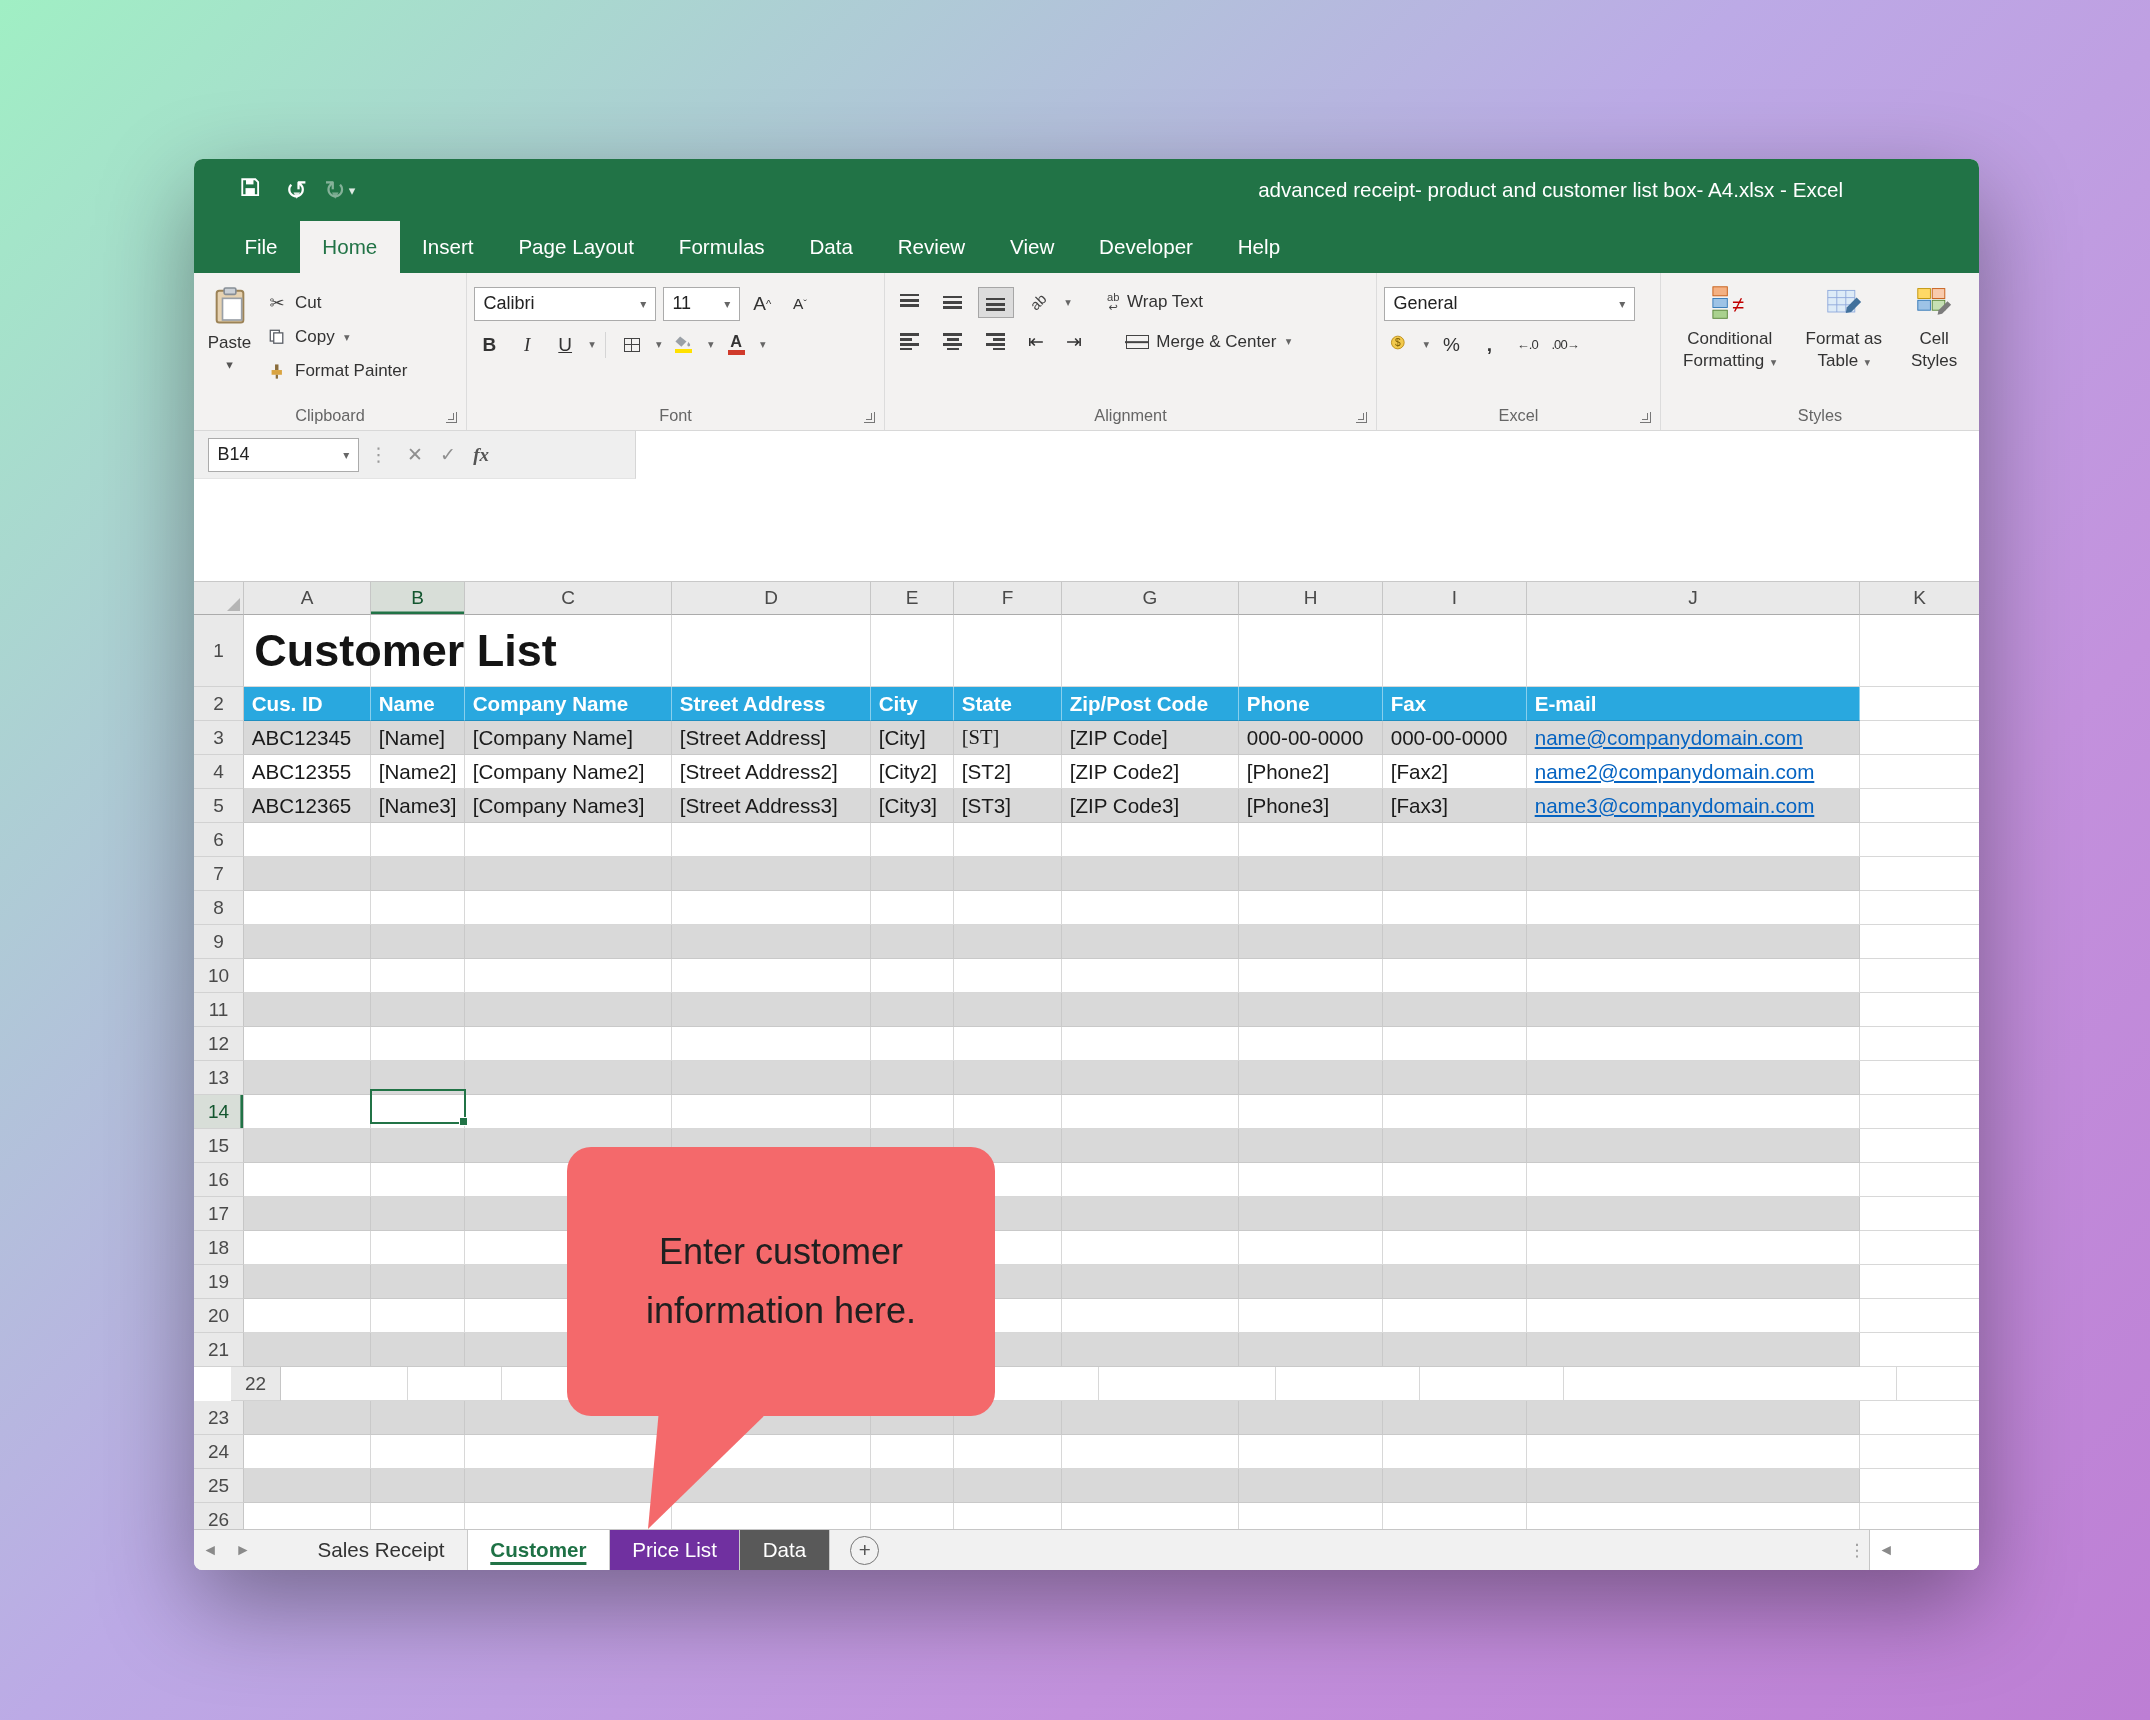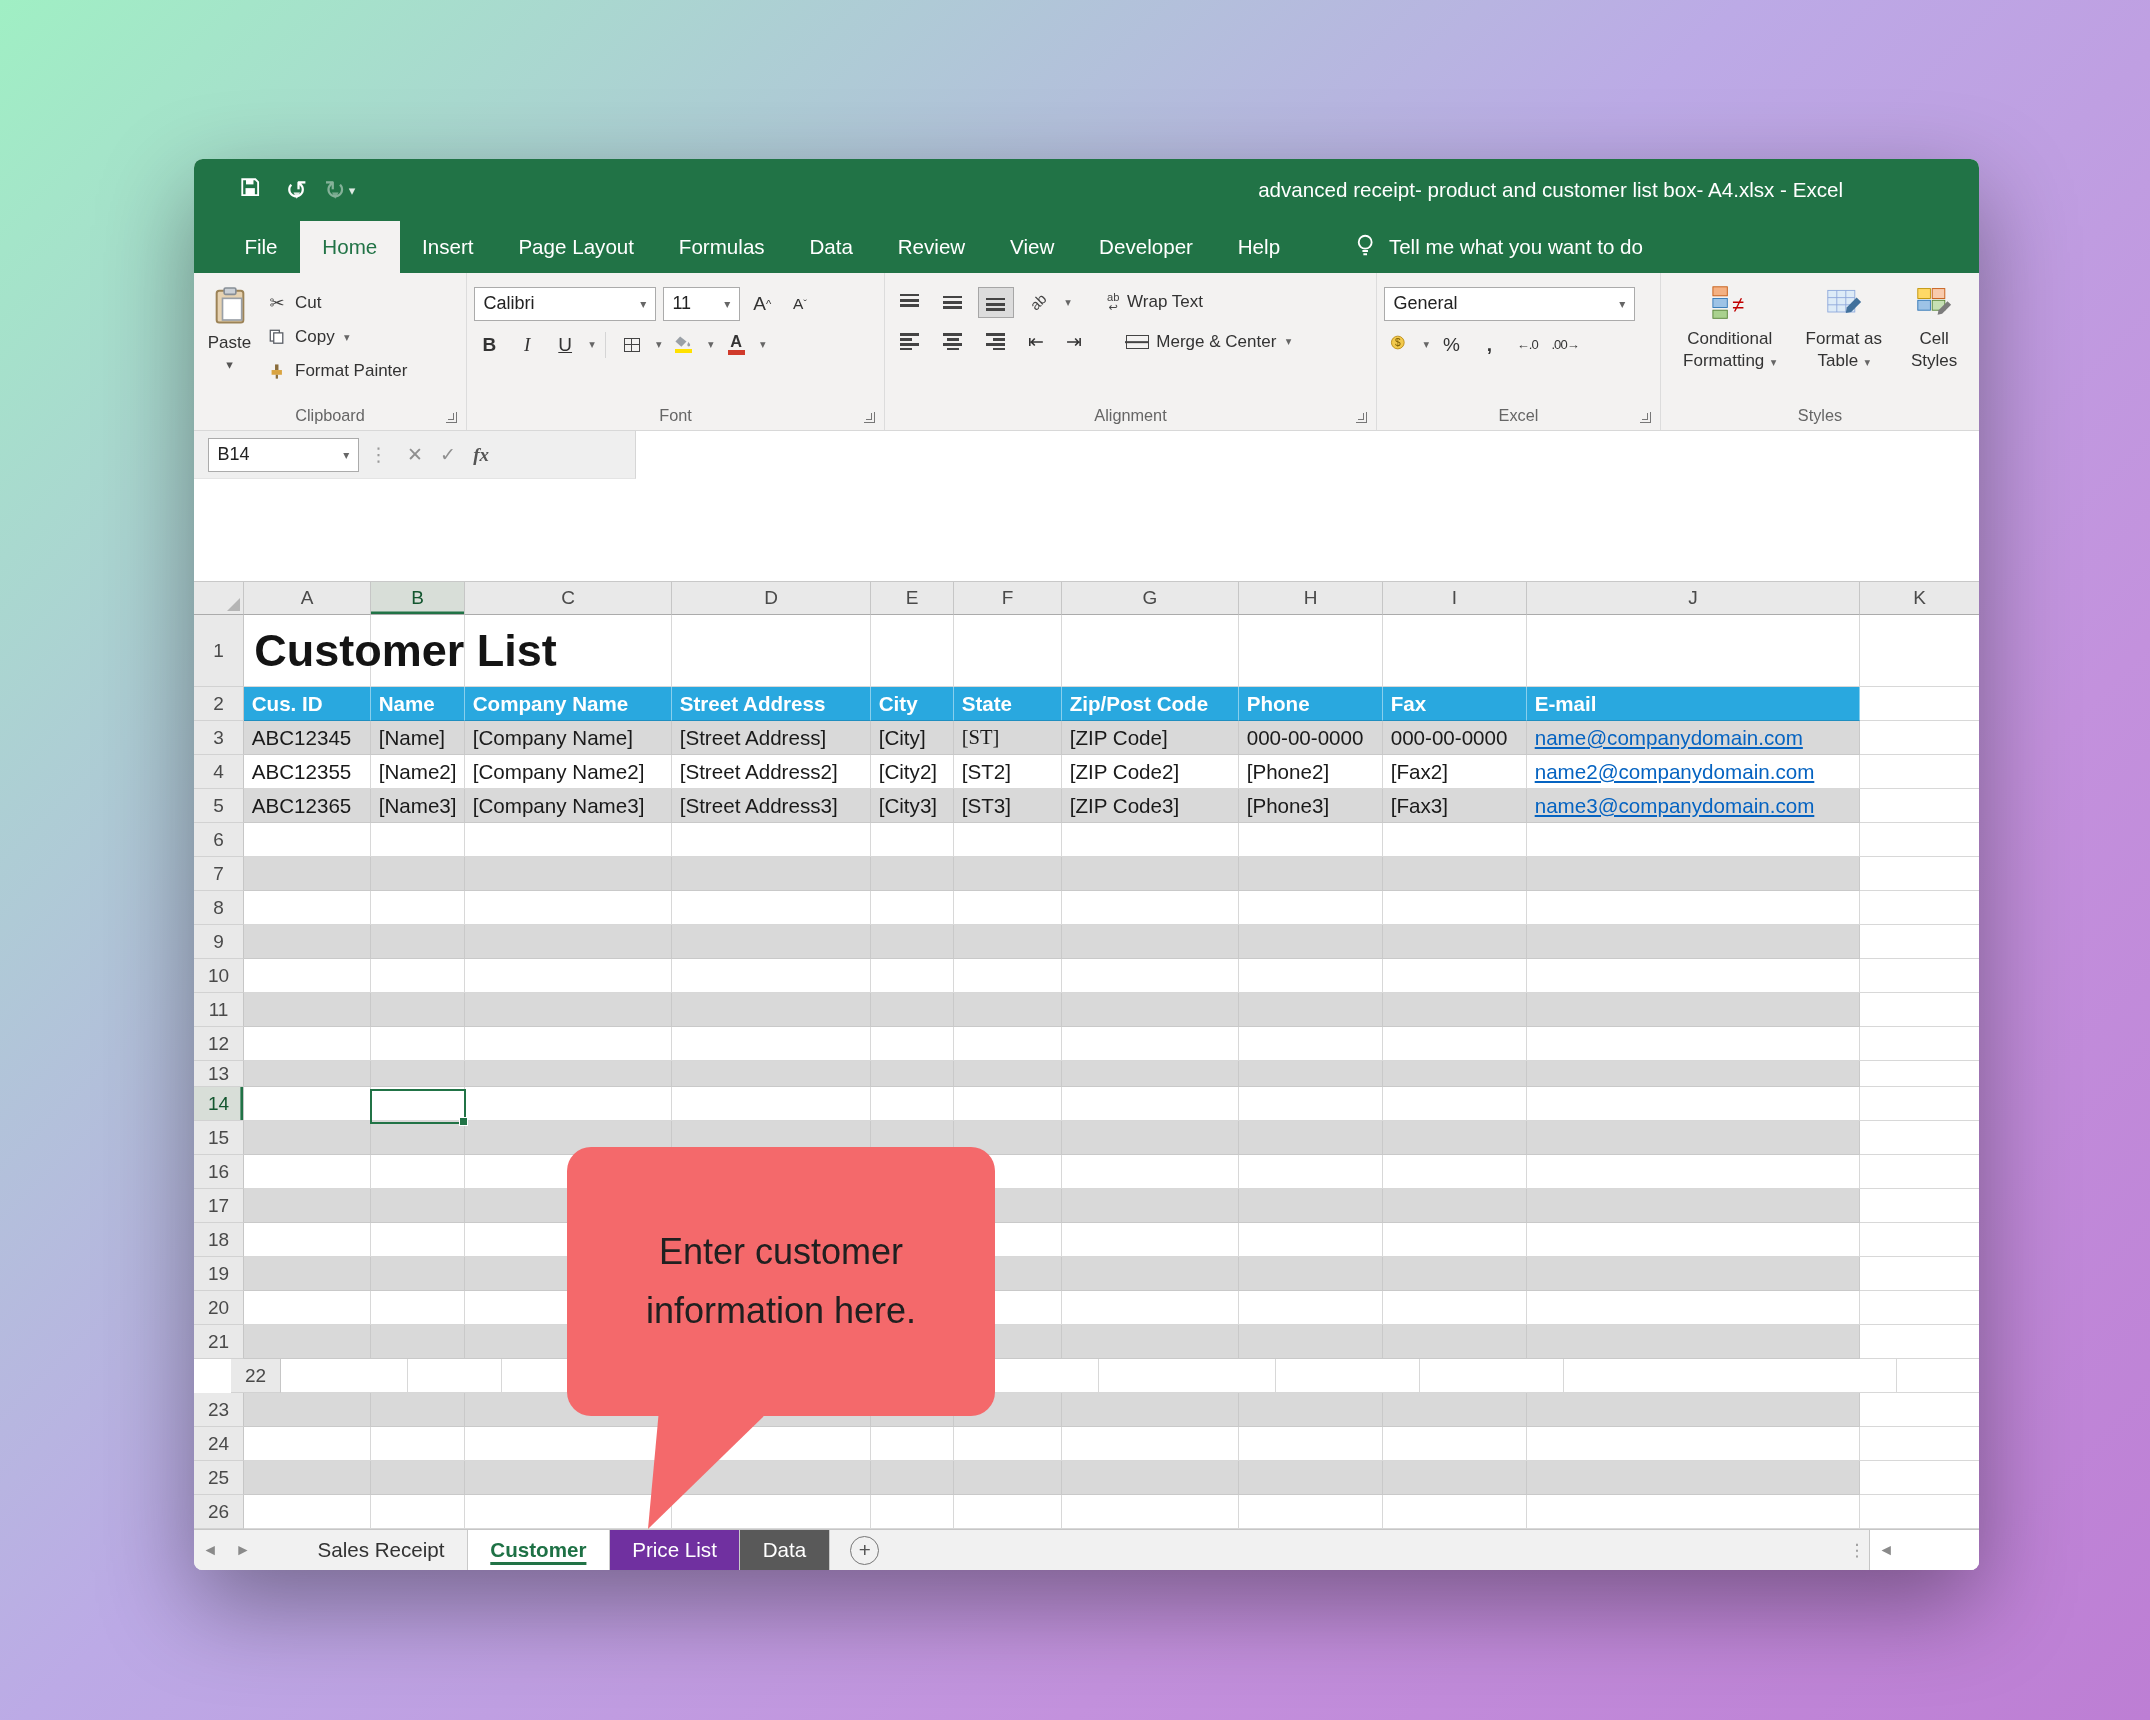--- a/index.html
+++ b/index.html
@@ -144,29 +144,20 @@
         <div class="menu-tab active">Home</div>
         <div class="menu-tab">Insert</div>
         <div class="menu-tab">Page Layout</div>
         <div class="menu-tab">Formulas</div>
         <div class="menu-tab">Data</div>
         <div class="menu-tab">Review</div>
         <div class="menu-tab">View</div>
         <div class="menu-tab">Developer</div>
         <div class="menu-tab">Help</div>
       </div>
-    <div class="tellme">
-      <span>
-        <svg width="22.4" height="24" viewBox="0 0 24 26">
-            <circle cx="12" cy="10" r="7" fill="none" stroke="#fff" stroke-width="2"></circle>
-            <path d="M9 19.5h6M10 23h4" stroke="#fff" stroke-width="2"></path>
-          </svg>
-      </span>
-      <span>Tell me what you want to do</span>
-    </div>
   </div>
 
   <div class="ribbon">
 
     <div class="group" style="width:272px">
       <div class="group-inner">
         <div class="bigbtn">
           <span>
             <svg width="40" height="40" viewBox="0 0 24 24">
                 <rect x="4" y="3.5" width="16" height="19" rx="1.5" fill="#e6d2b1" stroke="#9c8357" stroke-width="1.2"></rect>
@@ -593,21 +584,21 @@
           <div class="cell" style="width: 207px;"></div>
           <div class="cell" style="width: 199px;"></div>
           <div class="cell" style="width: 83px;"></div>
           <div class="cell" style="width: 108px;"></div>
           <div class="cell" style="width: 177px;"></div>
           <div class="cell" style="width: 144px;"></div>
           <div class="cell" style="width: 144px;"></div>
           <div class="cell" style="width: 333px;"></div>
           <div class="cell" style="width: 120px;"></div>
         </div>
-        <div class="grow" style="height: 26px; border-radius: 6px;">
+        <div class="grow" style="height: 34px; border-radius: 6px;">
           <div class="rownum">13</div>
           <div class="cell band" style="width: 127px;"></div>
           <div class="cell band" style="width: 94px;"></div>
           <div class="cell band" style="width: 207px;"></div>
           <div class="cell band" style="width: 199px;"></div>
           <div class="cell band" style="width: 83px;"></div>
           <div class="cell band" style="width: 108px;"></div>
           <div class="cell band" style="width: 177px;"></div>
           <div class="cell band" style="width: 144px;"></div>
           <div class="cell band" style="width: 144px;"></div>

